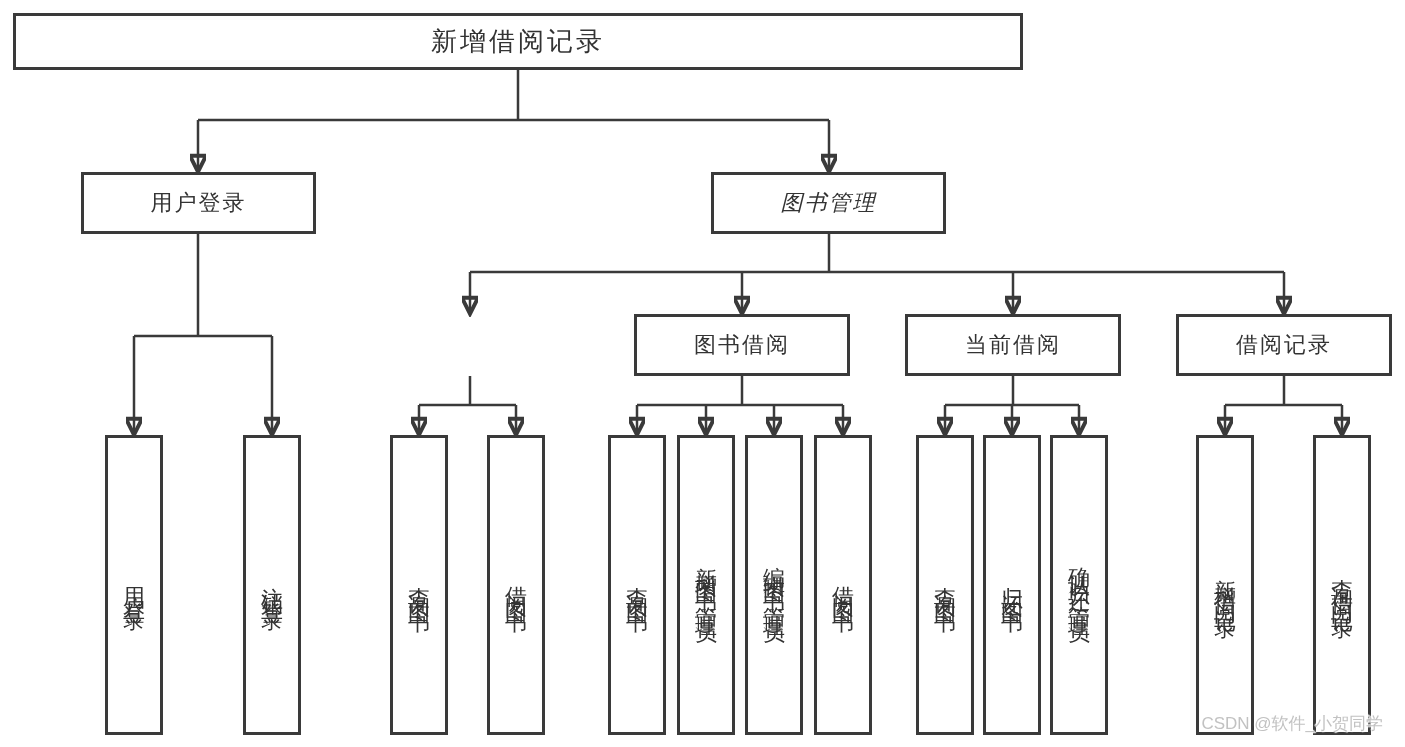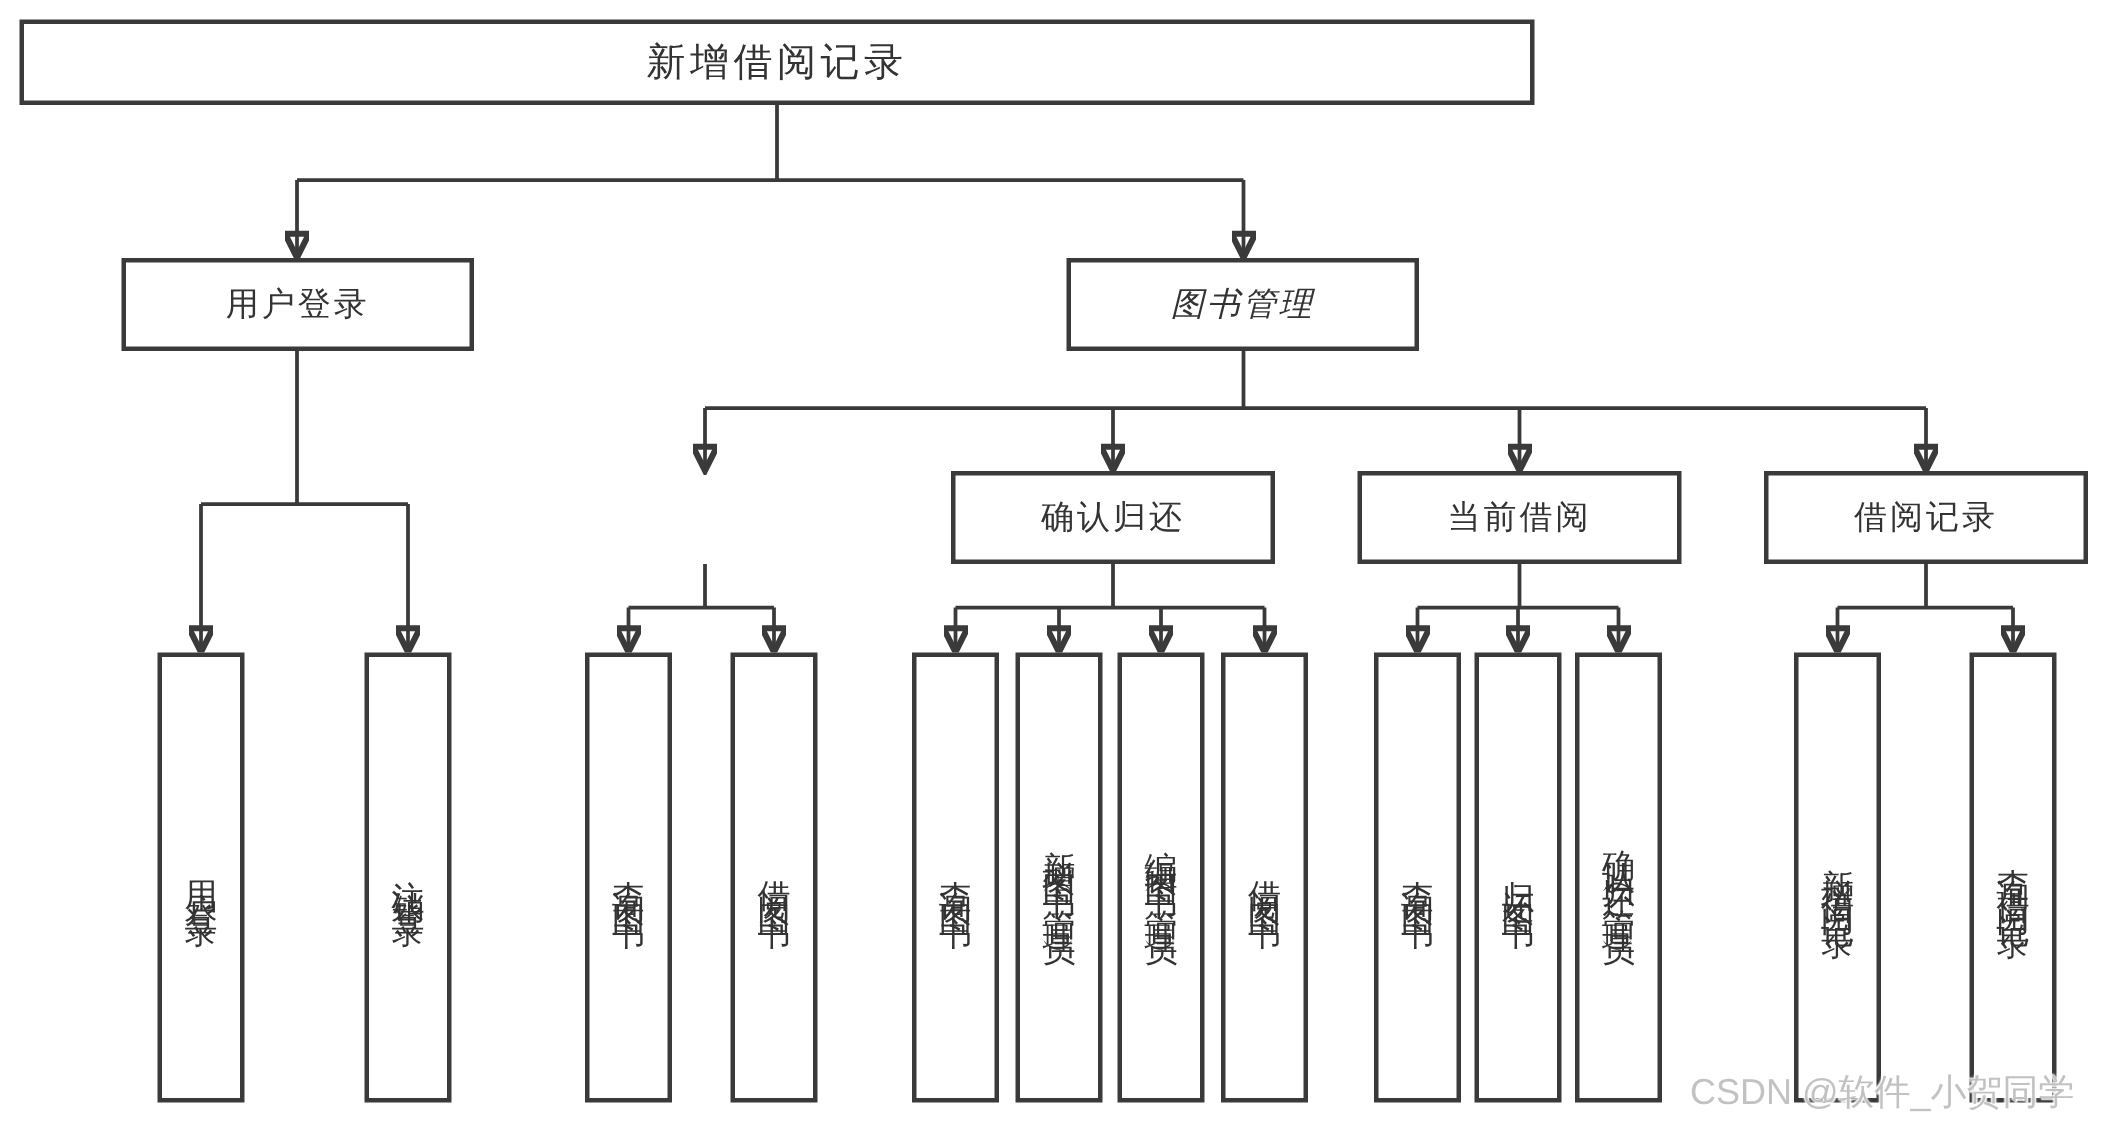--- a/index.html
+++ b/index.html
@@ -56,21 +56,21 @@
     text-orientation:mixed;
     letter-spacing:8px;
     line-height:1;
     font-size:22px;
     color:var(--text);
   }
   .watermark{
     position:absolute;
     top:712px;
     right:22px;
-    font-size:24px;
+    font-size:17px;
     color:var(--watermark);
     white-space:nowrap;
     text-shadow:0 0 2px #fff, 1px 1px 1px #fff, -1px -1px 1px #fff;
     z-index:5;
   }
 </style>
 </head>
 <body>
 
 <div class="stage">
@@ -128,21 +128,21 @@
       <line x1="1225" y1="405" x2="1225" y2="434" marker-end="url(#ah)"></line>
       <line x1="1342" y1="405" x2="1342" y2="434" marker-end="url(#ah)"></line>
     </g>
   </svg>
 
   <div class="node root" style="left:13px;top:13px;width:1010px;height:57px;">新增借阅记录</div>
 
   <div class="node" style="left:81px;top:172px;width:235px;height:62px;">用户登录</div>
   <div class="node" style="left:711px;top:172px;width:235px;height:62px;font-style:italic;">图书管理</div>
 
-  <div class="node" style="left:634px;top:314px;width:216px;height:62px;">确认归还</div>
+  <div class="node" style="left:634px;top:314px;width:216px;height:62px;">图书借阅</div>
   <div class="node" style="left:905px;top:314px;width:216px;height:62px;">当前借阅</div>
   <div class="node" style="left:1176px;top:314px;width:216px;height:62px;">借阅记录</div>
 
   <div class="node leaf" style="left:105px;top:435px;width:58px;height:300px;">
     <span class="vtext">用户登录</span>
   </div>
   <div class="node leaf" style="left:243px;top:435px;width:58px;height:300px;">
     <span class="vtext">注销登录</span>
   </div>
 

